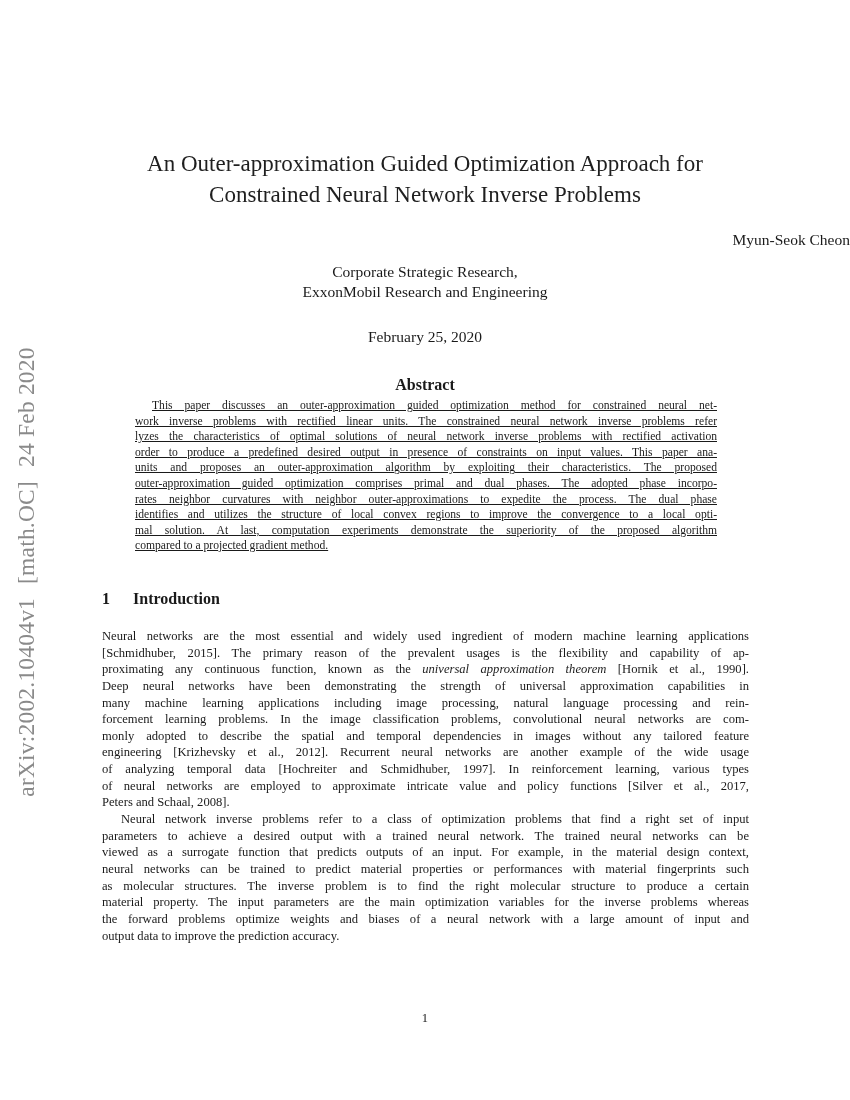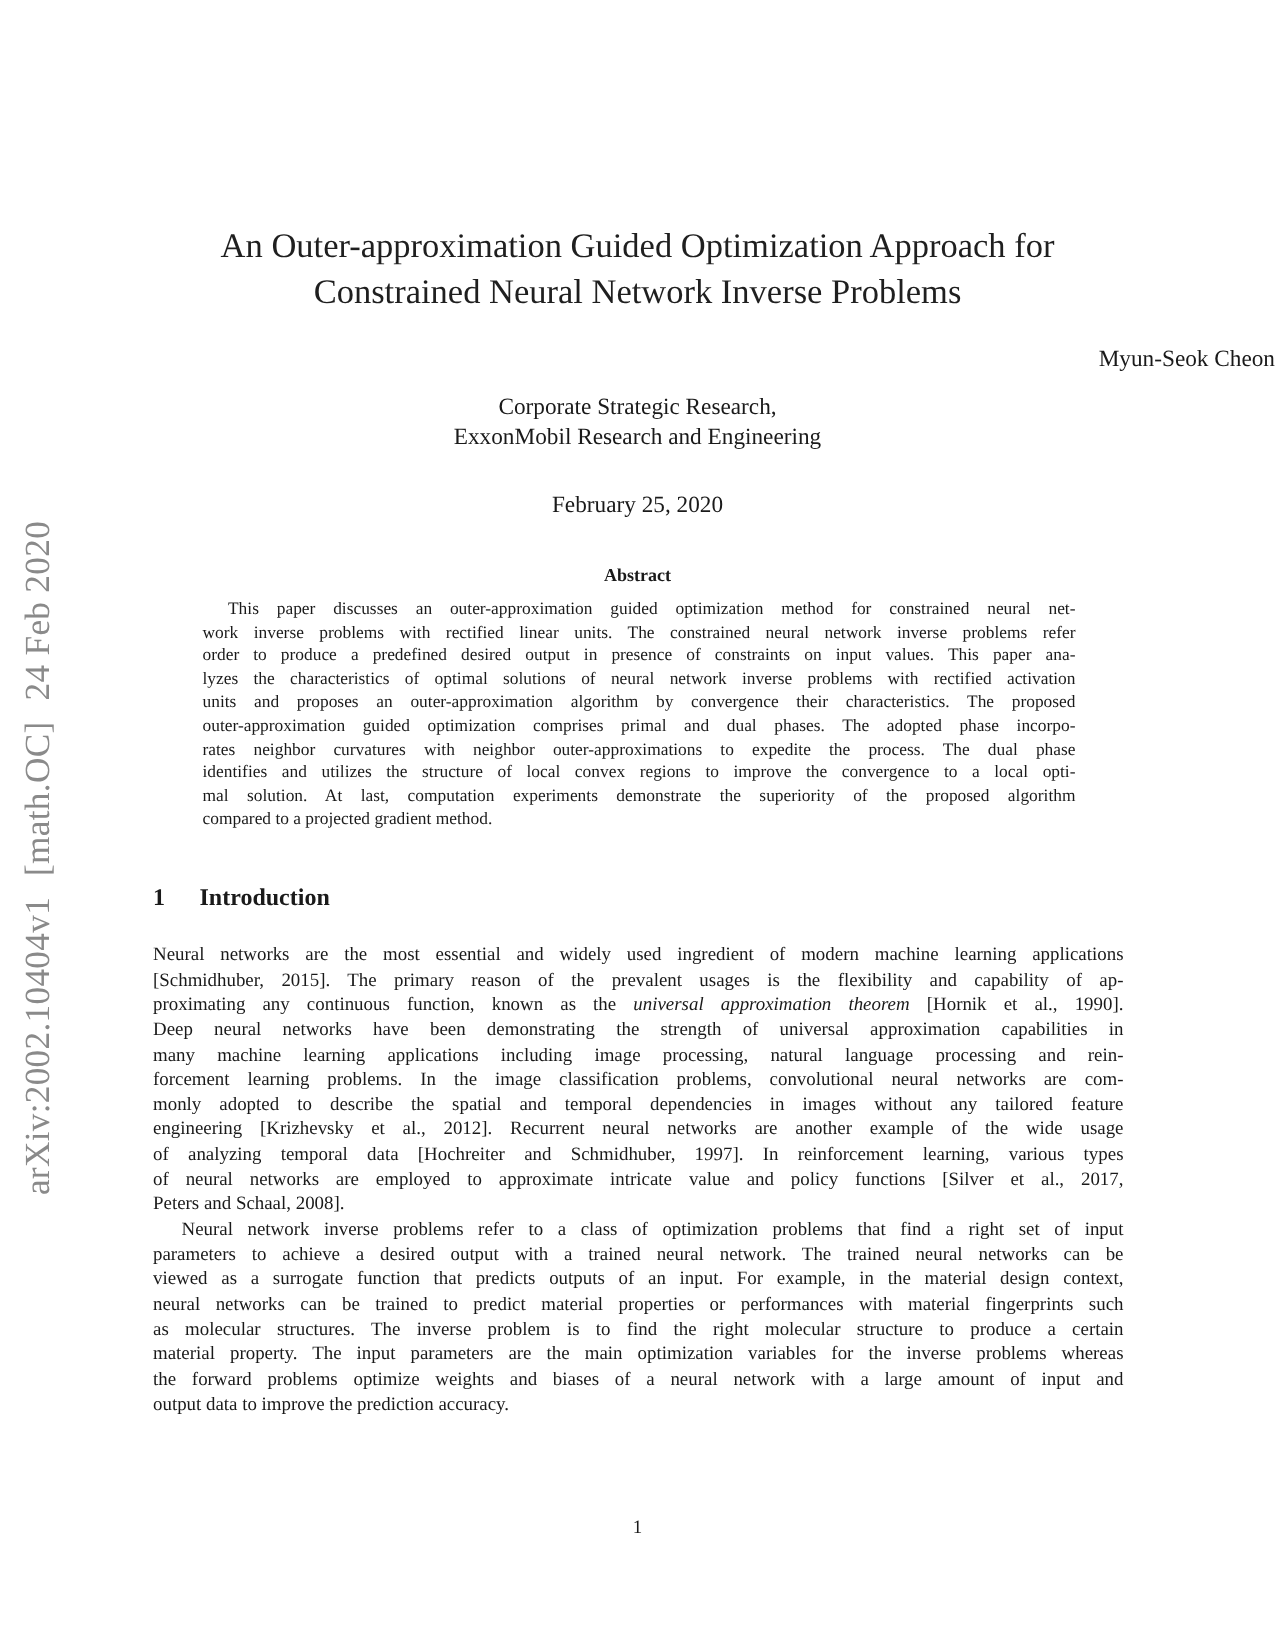--- a/index.html
+++ b/index.html
@@ -13,22 +13,22 @@
       font-size: 23.5px; color: #8a8a8a; letter-spacing: 0.2px;
     }
     .arxiv-stamp span.gap { display: inline-block; width: 14px; }
 
     .title-block { position: absolute; left: 0; width: 850px; top: 148px; text-align: center; }
     .title-line { font-size: 23px; line-height: 31px; color: #1f1f1f; }
     .author { position: absolute; left: 0; width: 850px; top: 231px; text-align: right; font-size: 15.5px; }
     .affil { position: absolute; left: 0; width: 850px; top: 262px; text-align: center; font-size: 15.5px; line-height: 20px; }
     .date { position: absolute; left: 0; width: 850px; top: 328px; text-align: center; font-size: 15.5px; }
 
-    .abstract-heading { position: absolute; left: 0; width: 850px; top: 376px; text-align: center; font-weight: bold; font-size: 12px; }
-    .abstract { position: absolute; left: 135px; width: 582px; top: 398px; font-size: 11.6px; line-height: 15.6px; }
+    .abstract-heading { position: absolute; left: 0; width: 850px; top: 376px; text-align: center; font-weight: bold; font-size: 16px; }
+    .abstract { position: absolute; left: 135px; width: 582px; top: 398px; font-size: 11.6px; line-height: 15.6px; text-decoration: underline; }
 
     .line { display: block; white-space: nowrap; text-align: justify; text-align-last: justify; height: 1em; }
     .abstract .line { height: 15.6px; }
     .line.last { text-align-last: left; }
     .indent { padding-left: 17px; }
 
     .section-heading { position: absolute; left: 102px; top: 590px; font-size: 16px; font-weight: bold; }
     .section-heading .num { display: inline-block; width: 31px; }
 
     .body-text { position: absolute; left: 102px; width: 647px; top: 628px; font-size: 12.6px; }
@@ -56,23 +56,23 @@
   <div>Corporate Strategic Research,</div>
   <div>ExxonMobil Research and Engineering</div>
 </div>
 
 <div class="date">February 25, 2020</div>
 
 <div class="abstract-heading">Abstract</div>
 <div class="abstract">
   <span class="line indent">This paper discusses an outer-approximation guided optimization method for constrained neural net-</span>
   <span class="line">work inverse problems with rectified linear units. The constrained neural network inverse problems refer</span>
+  <span class="line">lyzes the characteristics of optimal solutions of neural network inverse problems with rectified activation</span>
   <span class="line">order to produce a predefined desired output in presence of constraints on input values. This paper ana-</span>
-  <span class="line">lyzes the characteristics of optimal solutions of neural network inverse problems with rectified activation</span>
-  <span class="line">units and proposes an outer-approximation algorithm by convergence their characteristics. The proposed</span>
+  <span class="line">units and proposes an outer-approximation algorithm by exploiting their characteristics. The proposed</span>
   <span class="line">outer-approximation guided optimization comprises primal and dual phases. The adopted phase incorpo-</span>
   <span class="line">rates neighbor curvatures with neighbor outer-approximations to expedite the process. The dual phase</span>
   <span class="line">identifies and utilizes the structure of local convex regions to improve the convergence to a local opti-</span>
   <span class="line">mal solution. At last, computation experiments demonstrate the superiority of the proposed algorithm</span>
   <span class="line last">compared to a projected gradient method.</span>
 </div>
 
 <div class="section-heading">
   <span class="num">1</span><span>Introduction</span>
 </div>

